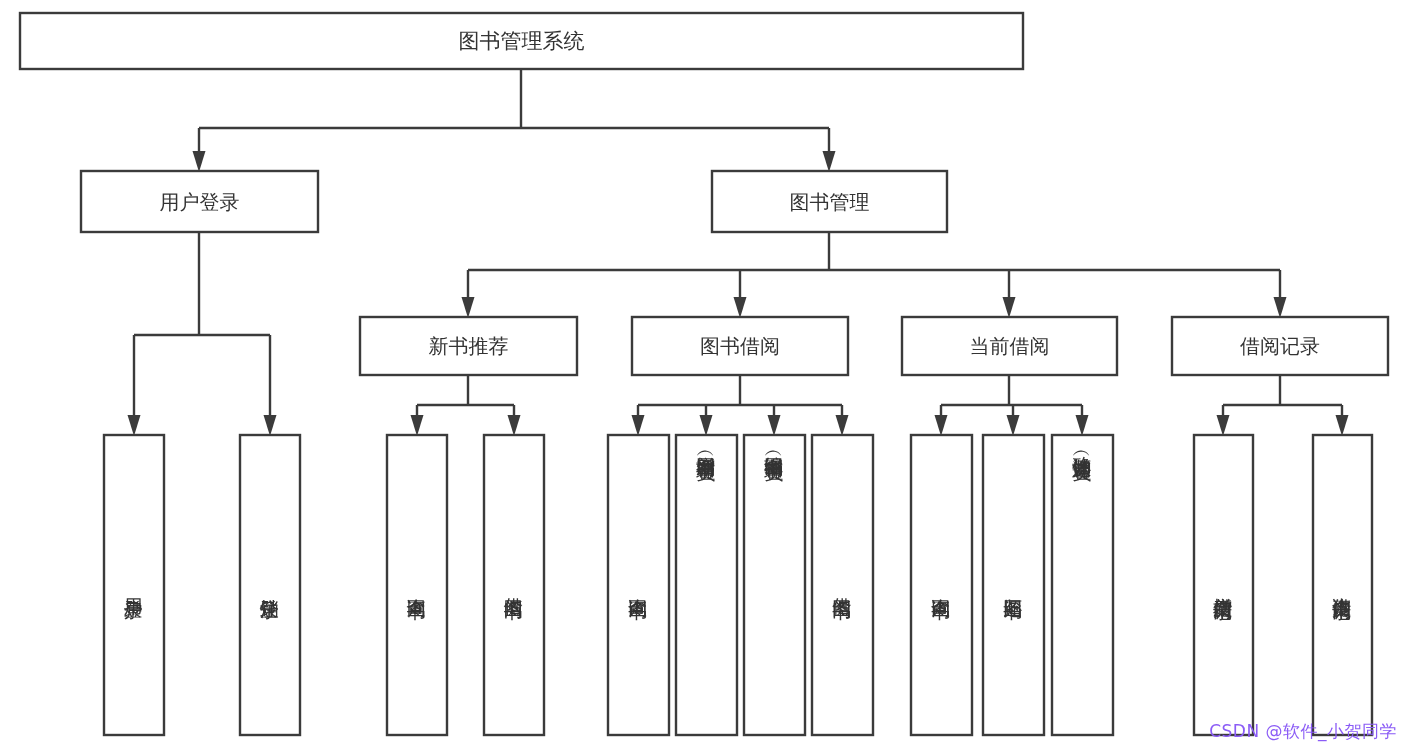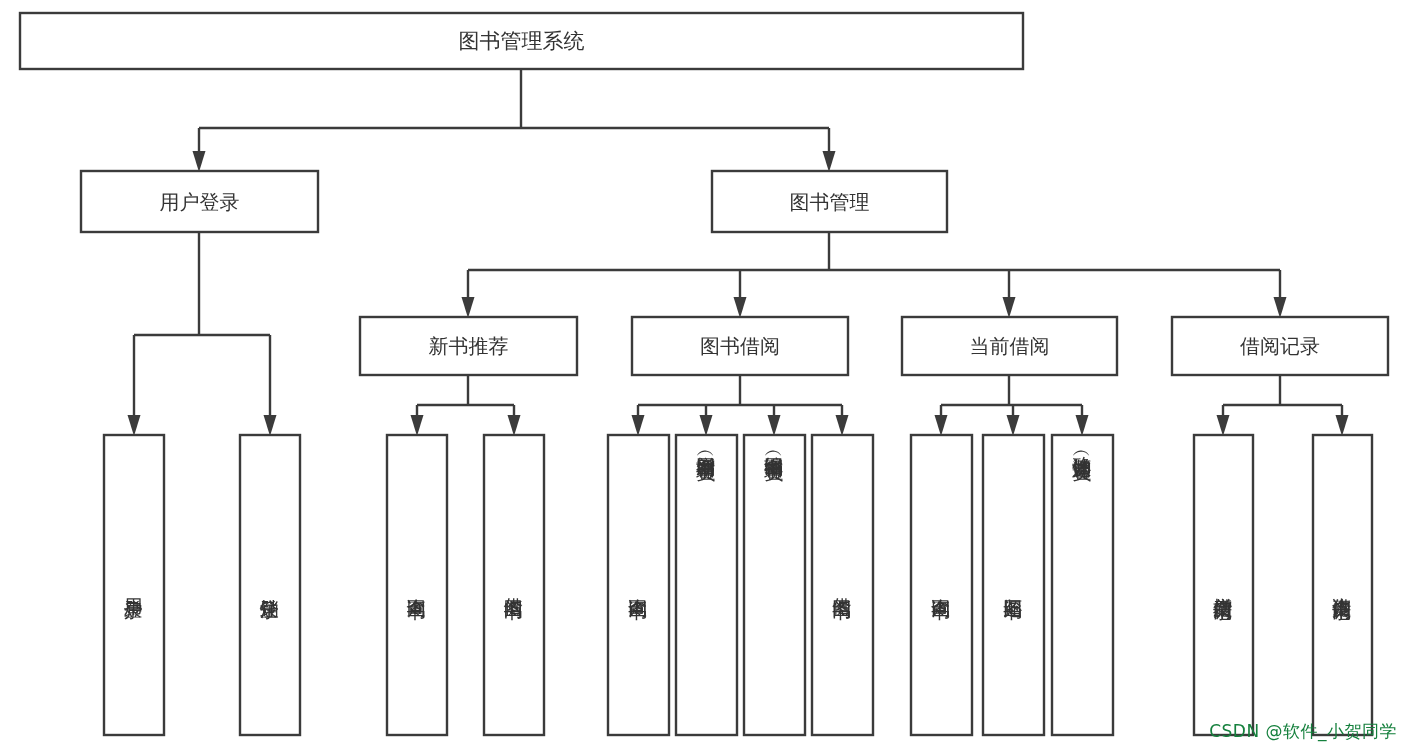--- a/index.html
+++ b/index.html
@@ -43,21 +43,21 @@
     color:#333333;
     white-space:nowrap;
     pointer-events:none;
     font-family:"DejaVu Sans","Liberation Sans",sans-serif;
   }
   .watermark{
     position:absolute;
     right:8px;
     bottom:4px;
     font-size:17px;
-    color:#15803d;
+    color:#8b5cf6;
     letter-spacing:.5px;
     white-space:nowrap;
     font-family:"DejaVu Sans","Liberation Sans",sans-serif;
     margin-top:35px;
   }
 </style>
 </head>
 <body>
 
 <div id="diagram-root">

